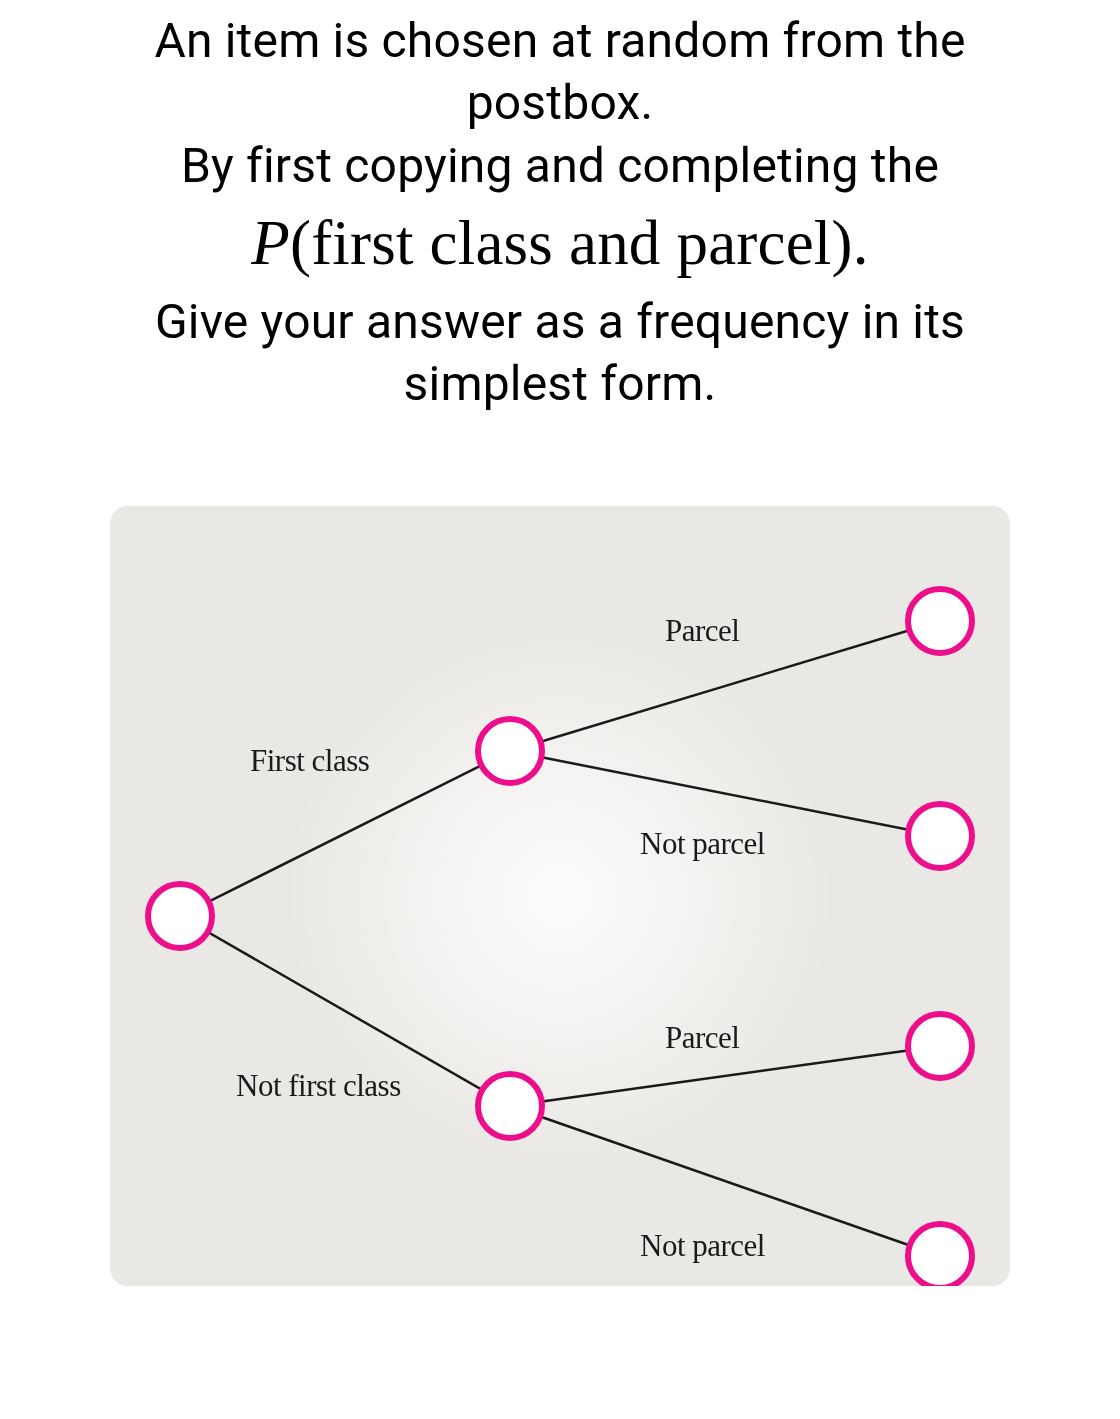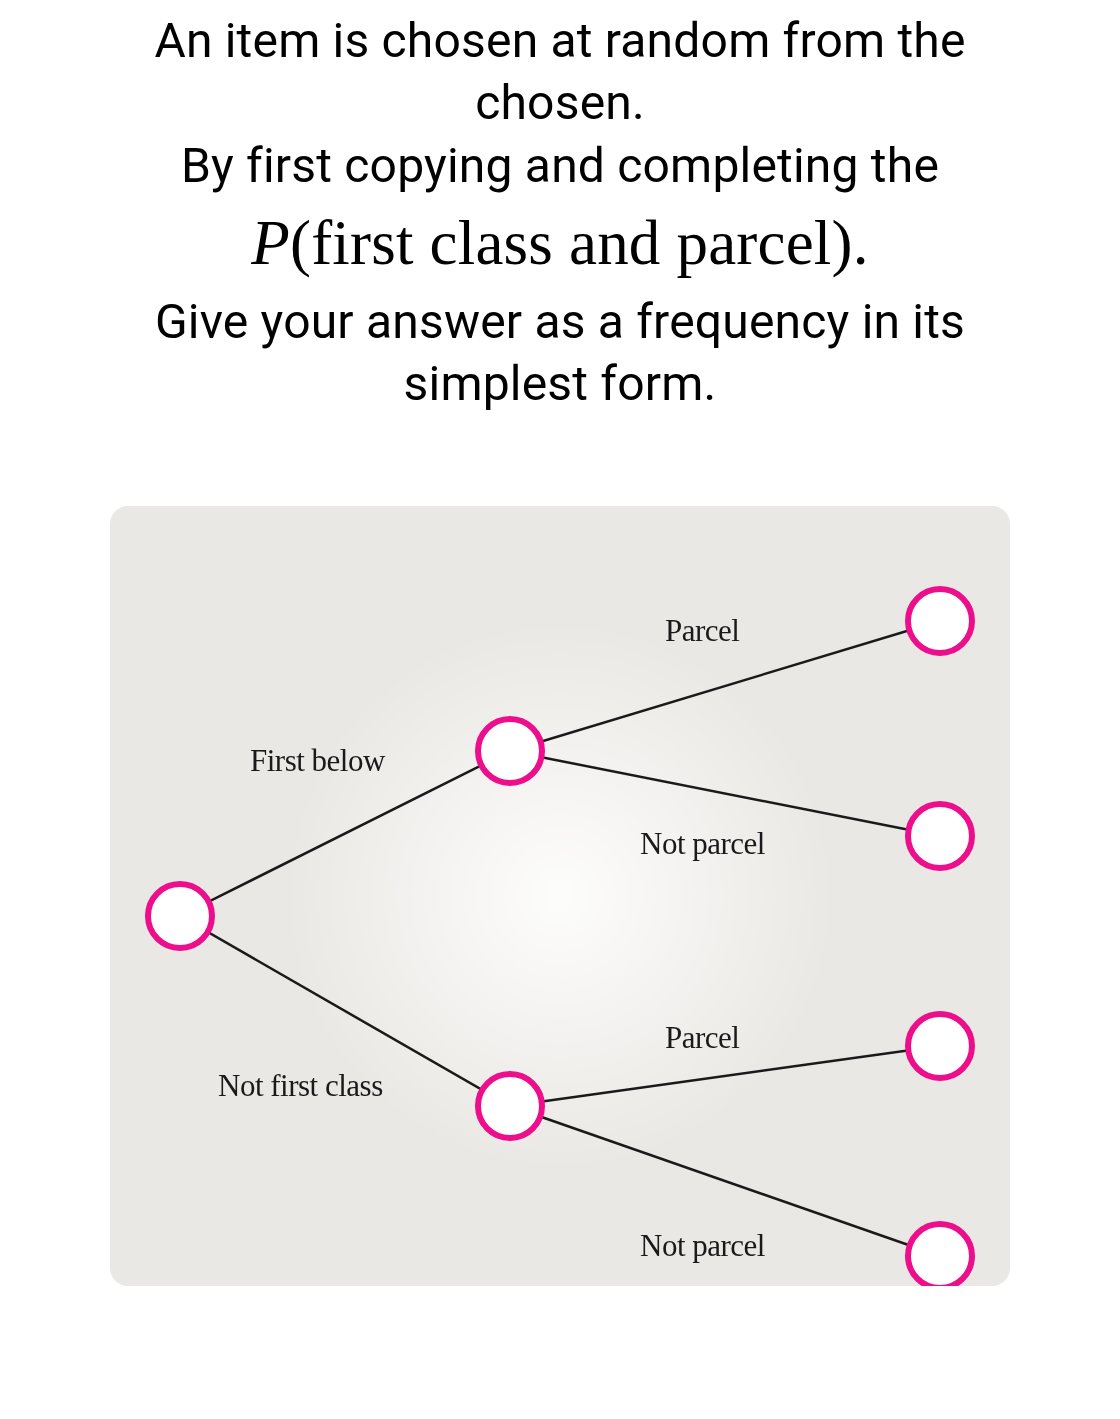--- a/index.html
+++ b/index.html
@@ -57,21 +57,21 @@
     transform: translateY(-50%);
     white-space: nowrap;
     letter-spacing: -0.5px;
   }
 </style>
 </head>
 <body>
 
 <div class="question">
   <div>An item is chosen at random from the</div>
-  <div>chosen.</div>
+  <div>postbox.</div>
   <div>By first copying and completing the</div>
   <div class="math">
     <span class="P">P</span><span>(first class and parcel).</span>
   </div>
   <div>Give your answer as a frequency in its</div>
   <div>simplest form.</div>
 </div>
 
 <div class="diagram-wrap">
   <div class="glow"></div>
@@ -89,20 +89,20 @@
 
     <circle class="node" cx="70" cy="410" r="32"></circle>
     <circle class="node" cx="400" cy="245" r="32"></circle>
     <circle class="node" cx="400" cy="600" r="32"></circle>
     <circle class="node" cx="830" cy="115" r="32"></circle>
     <circle class="node" cx="830" cy="330" r="32"></circle>
     <circle class="node" cx="830" cy="540" r="32"></circle>
     <circle class="node" cx="830" cy="750" r="32"></circle>
   </svg>
 
-  <div class="tlabel" style="left:140px; top:255px;">First below</div>
-  <div class="tlabel" style="left:108px; top:580px;">Not first class</div>
+  <div class="tlabel" style="left:140px; top:255px;">First class</div>
+  <div class="tlabel" style="left:126px; top:580px;">Not first class</div>
 
   <div class="tlabel" style="left:555px; top:125px;">Parcel</div>
   <div class="tlabel" style="left:530px; top:338px;">Not parcel</div>
   <div class="tlabel" style="left:555px; top:532px;">Parcel</div>
   <div class="tlabel" style="left:530px; top:740px;">Not parcel</div>
 </div>
 
 </body></html>

